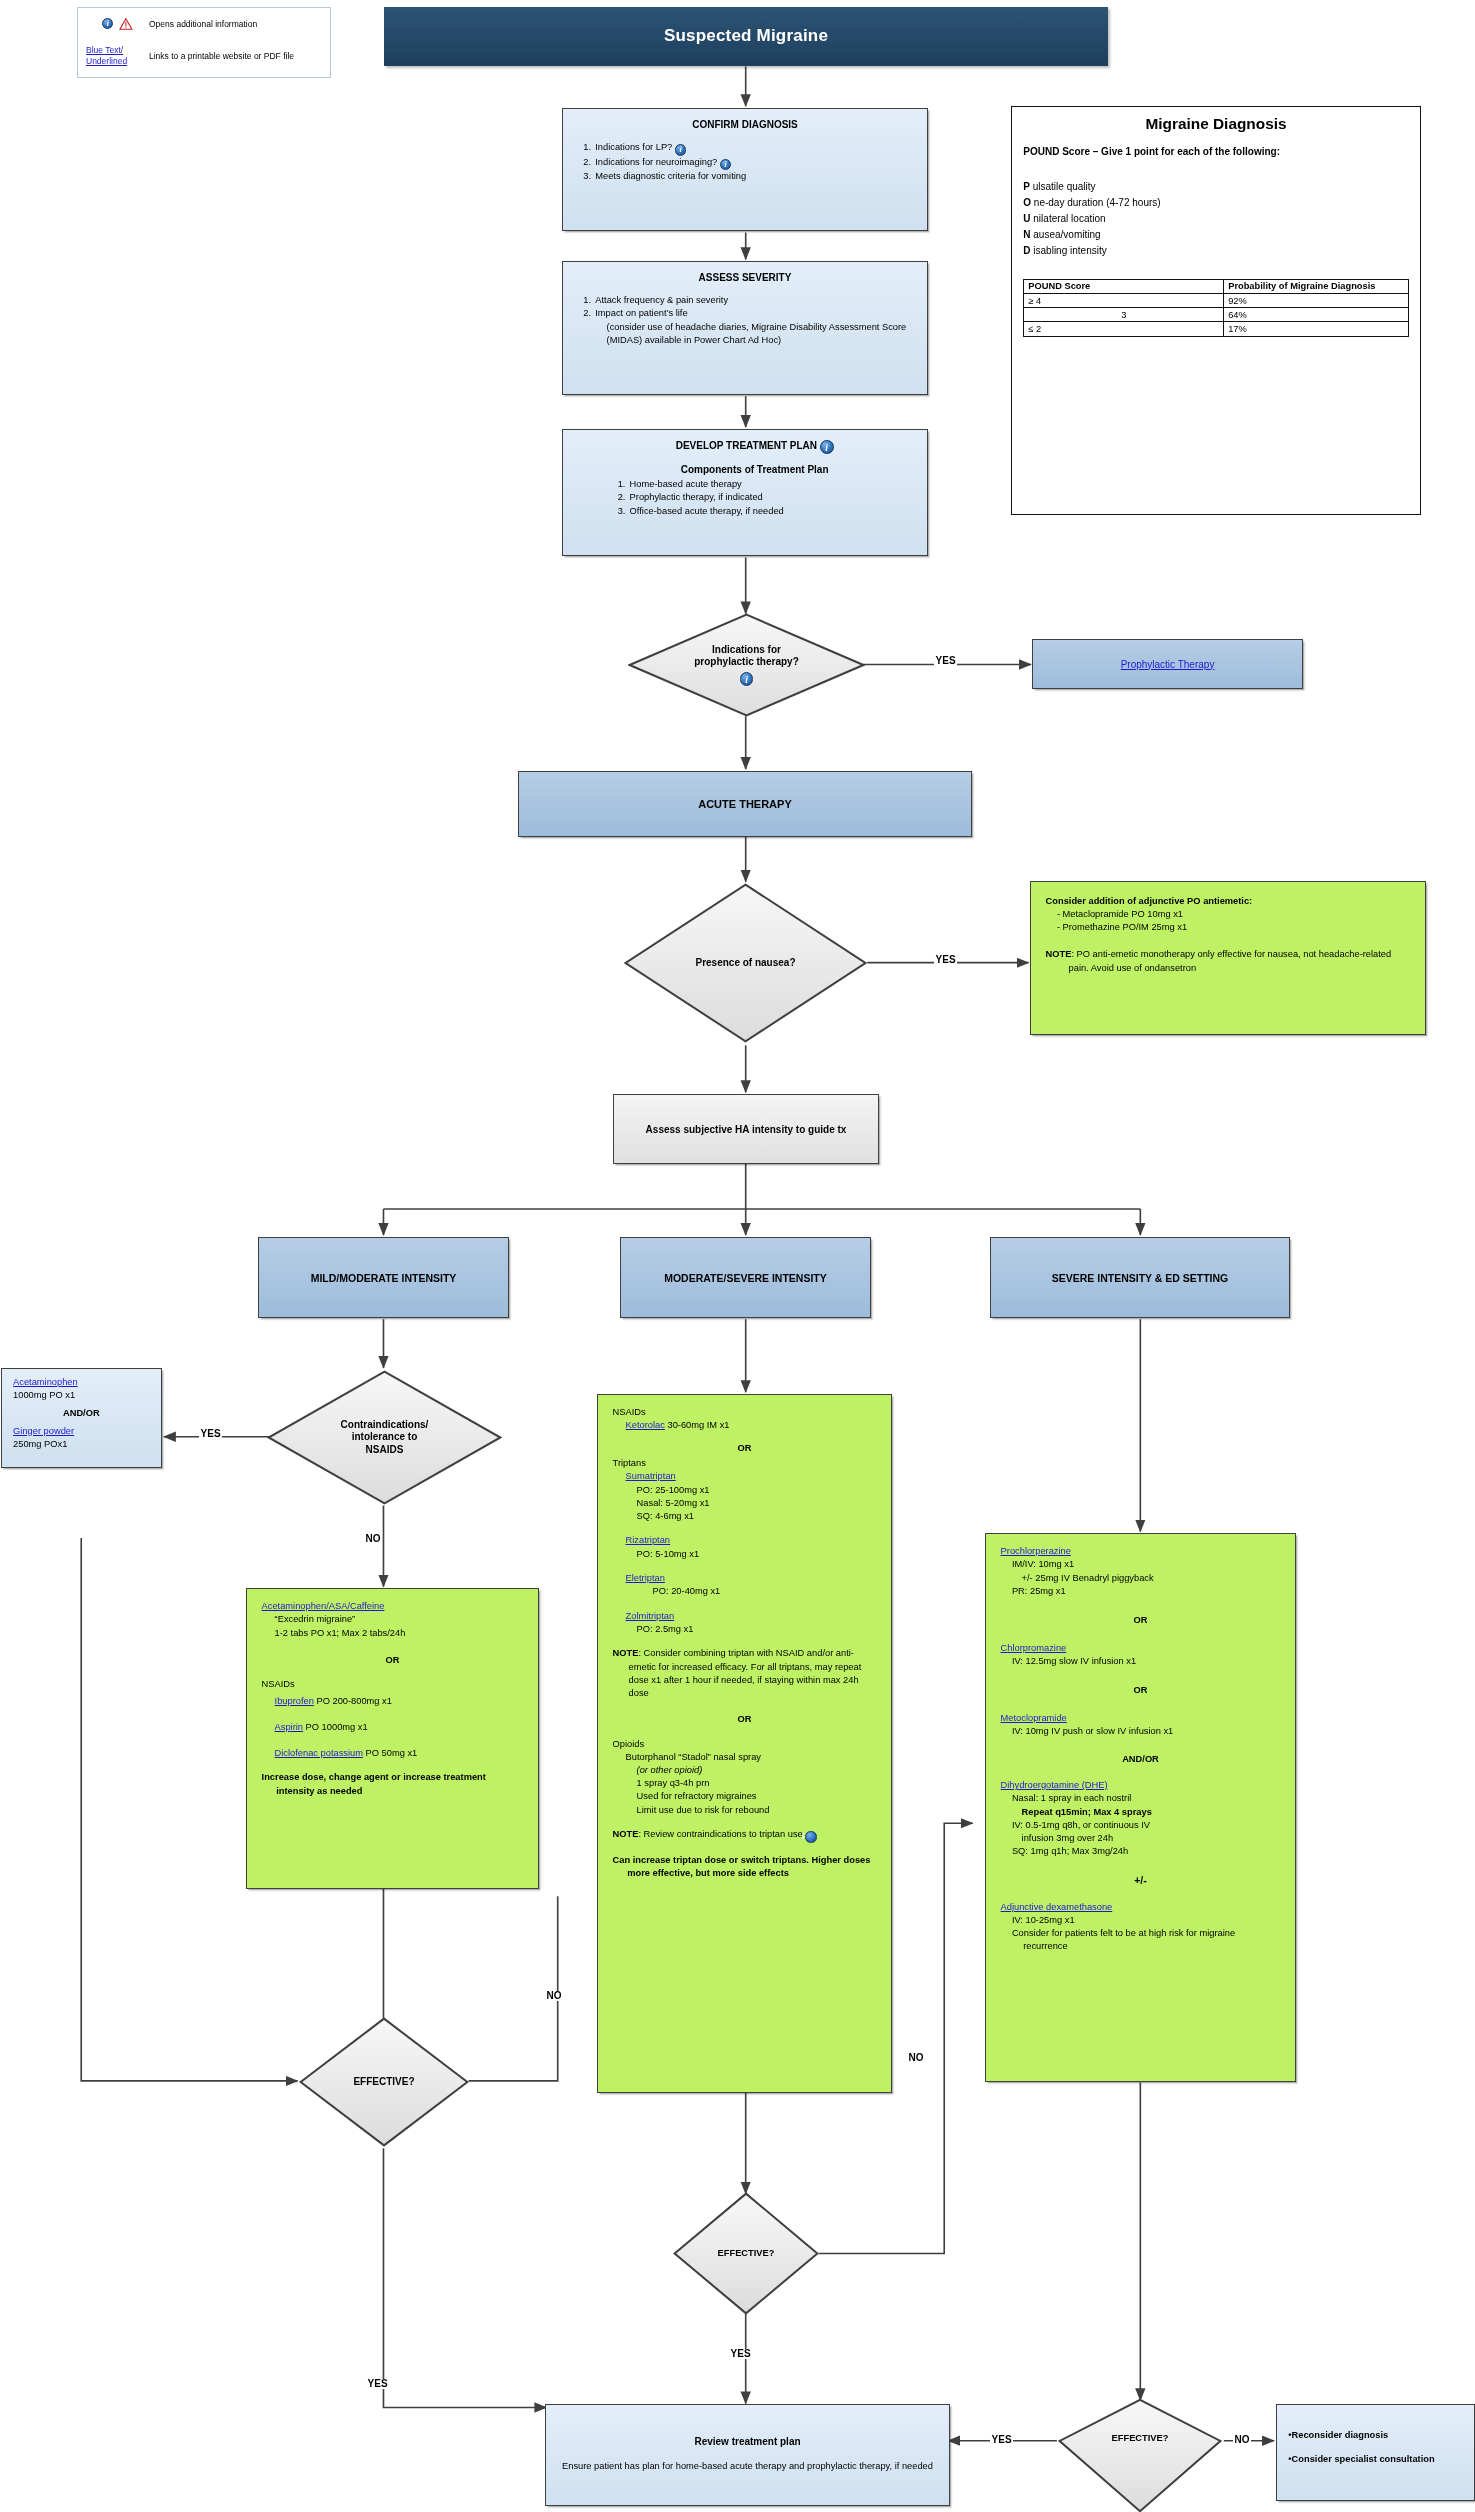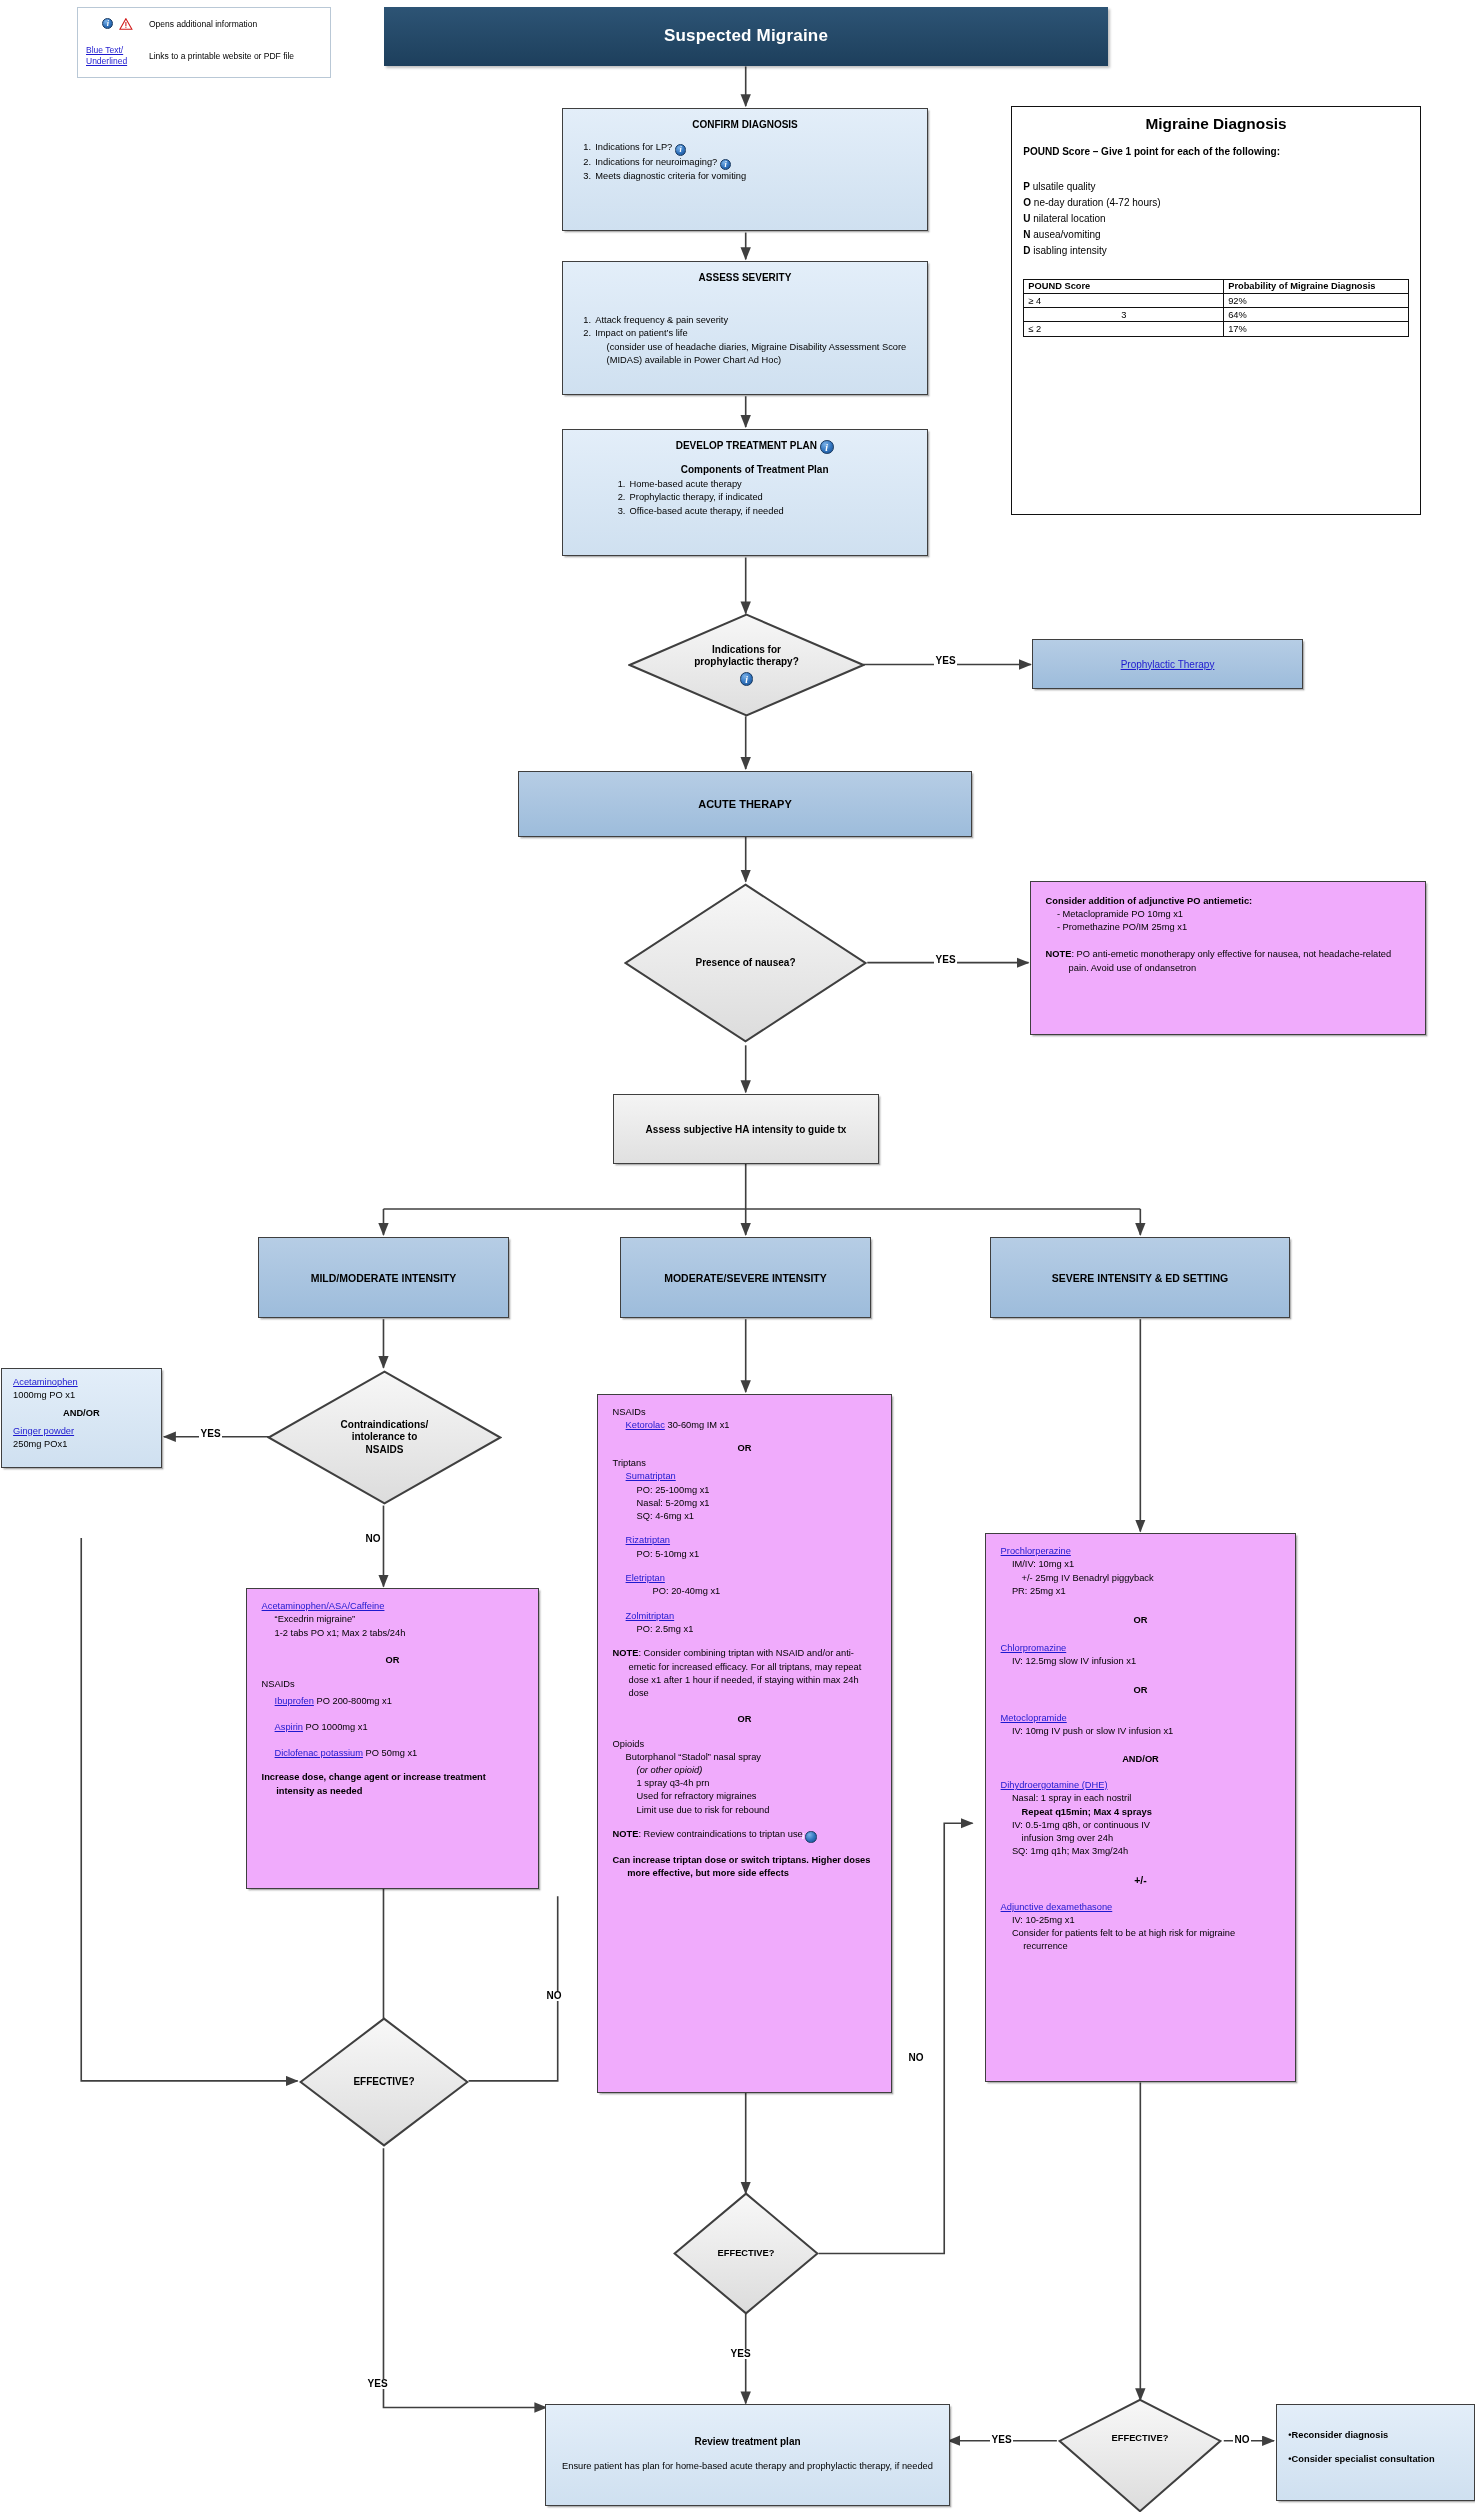--- a/index.html
+++ b/index.html
@@ -14,21 +14,21 @@
 
   
   .box {
     position:absolute;
     border:1.6px solid #3f3f3f;
     box-shadow:2.4px 2.4px 1.6px rgba(0,0,0,0.30);
     display:flex; flex-direction:column;
     padding:6.5px 9.7px;
   }
   .box.lightblue { background:linear-gradient(180deg,#e3eef9 0%, #cfe0f0 100%); }
-  .box.flat-lightblue { background:#f0abfc; }
+  .box.flat-lightblue { background:#bef264; }
   .box.midblue { background:linear-gradient(180deg,#b6cde5 0%, #9dbcdb 100%); }
   .box.grey { background:linear-gradient(180deg,#f4f4f4 0%, #e0e0e0 100%); }
 
   
   .banner {
     position:absolute;
     background:linear-gradient(180deg,#2d5475 0%, #1d3f5c 100%);
     color:#fff; display:flex; align-items:center; justify-content:center;
     font-weight:bold; font-size:17px; letter-spacing:0.2px;
     box-shadow:1.6px 2.4px 2.4px rgba(0,0,0,0.25);
@@ -196,21 +196,21 @@
         <span class="info-icon">i</span>
       </li>
       <li>
         <span>Indications for neuroimaging?</span>
         <span class="info-icon">i</span>
       </li>
       <li>Meets diagnostic criteria for vomiting</li>
     </ol>
   </div>
 
-  <div class="box lightblue" style="left:562px; top:261px; width:366px; height:134px; padding-top:9.7px;gap:20px;">
+  <div class="box lightblue" style="left:562px; top:261px; width:366px; height:134px; padding-top:9.7px;">
     <div class="hdr">ASSESS SEVERITY</div>
     <ol class="num" style="margin-top:11.3px;">
       <li>Attack frequency &amp; pain severity</li>
       <li>
         <span>Impact on patient’s life</span>
         <div style="margin-left:11.3px;">(consider use of headache diaries, Migraine Disability Assessment Score (MIDAS) available in Power Chart Ad Hoc)</div>
       </li>
     </ol>
   </div>
 

